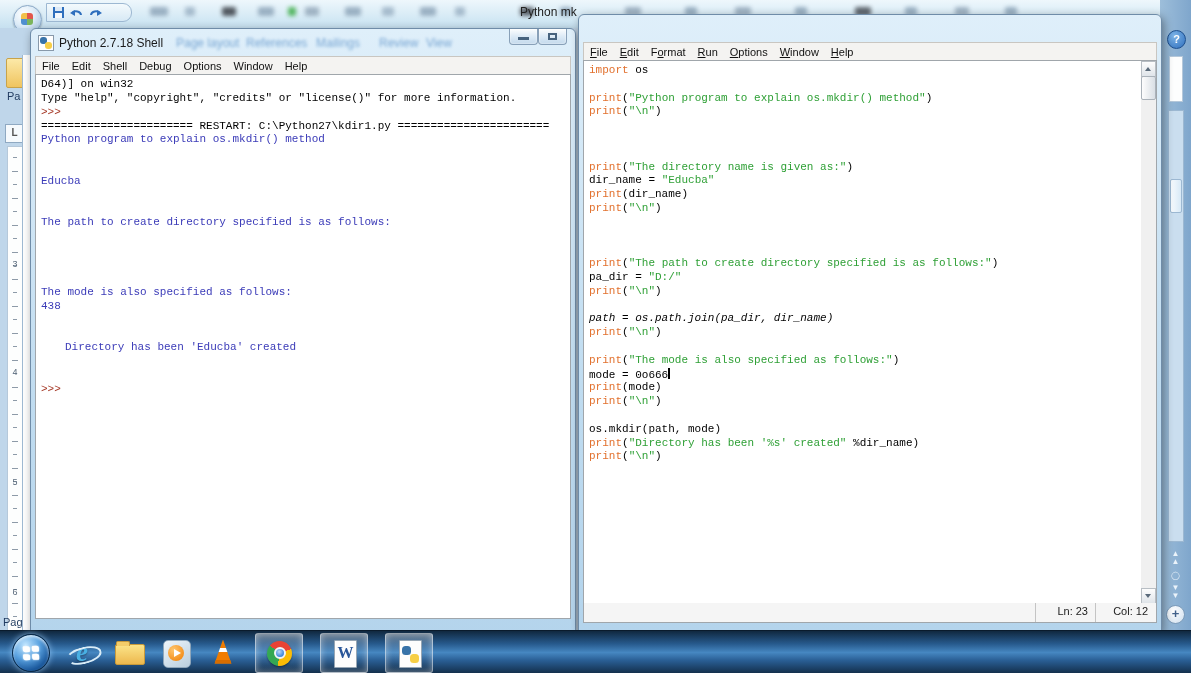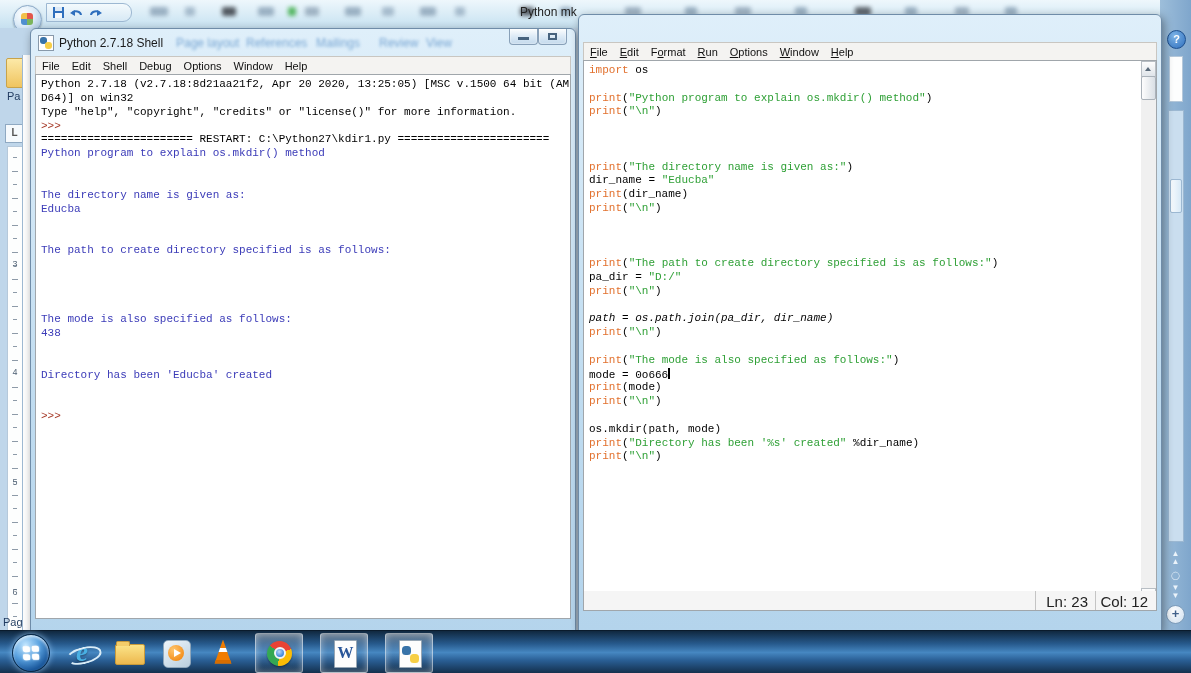--- a/index.html
+++ b/index.html
@@ -60,22 +60,22 @@
     background:#fff;border-radius:1px;}
   .capbtn.close::before{transform:translate(-50%,-50%) rotate(45deg);}
   .capbtn.close::after{transform:translate(-50%,-50%) rotate(-45deg);}
   .menubar{position:absolute;left:4px;right:4px;top:27px;height:18px;background:#f4f3f1;
     border:1px solid #c9c6c1;border-bottom:1px solid #b9b6b1;display:flex;align-items:center;font-size:11px;color:#111;}
   .mi{padding:0 6px;white-space:nowrap;}
   .content{position:absolute;left:4px;right:4px;top:45px;background:#fff;border:1px solid #a0a6ab;
     font-family:"Liberation Mono","DejaVu Sans Mono",monospace;font-size:11px;overflow:hidden;padding:3px 0 0 5px;}
   .cl{white-space:pre;}
   .caret{display:inline-block;width:1.5px;height:11px;background:#000;vertical-align:-1px;}
-  .statusbar{position:absolute;left:4px;right:4px;bottom:20px;height:19px;background:#f5f5f5;
-    border:1px solid #a0a6ab;border-top:none;font-size:15px;color:#222;}
+  .statusbar{position:absolute;left:4px;right:4px;bottom:8px;height:19px;background:#f5f5f5;
+    border:1px solid #a0a6ab;border-top:none;font-size:11px;color:#222;}
   
   #shell-win{left:30px;top:28px;width:544px;height:614px;z-index:2;}
   #shell-win .content{bottom:24px;}
   #shell-win .cl{height:13.85px;}
   .blur-tab{position:absolute;top:7px;font-size:12px;color:#6d9ecf;filter:blur(1.6px);opacity:.9;}
   
   #editor-win{left:578px;top:14px;width:582px;height:616px;z-index:3;}
   #editor-win .content{right:19px;bottom:26px;}
   #editor-win .cl{height:13.8px;}
   .scrollbar{position:absolute;right:4px;top:45px;bottom:26px;width:15px;background:#f0f0f0;border:1px solid #a0a6ab;border-left:none;}
@@ -284,42 +284,40 @@
     <div class="menubar" id="shell-menu">
         <span class="mi">File</span>
         <span class="mi">Edit</span>
         <span class="mi">Shell</span>
         <span class="mi">Debug</span>
         <span class="mi">Options</span>
         <span class="mi">Window</span>
         <span class="mi">Help</span>
       </div>
     <div class="content" id="shell-lines">
-        <div class="cl" style="color: rgb(0, 0, 0);">Python 2.7.18 (v2.7.18:8d21aa21f2, Apr 20 2020, 13:25:05) [MSC v.1500 64 bit (AM</div>
         <div class="cl" style="color: rgb(0, 0, 0);">D64)] on win32</div>
         <div class="cl" style="color: rgb(0, 0, 0);">Type "help", "copyright", "credits" or "license()" for more information.</div>
         <div class="cl" style="color: rgb(166, 58, 40);">&gt;&gt;&gt; </div>
         <div class="cl" style="color: rgb(0, 0, 0);">======================= RESTART: C:\Python27\kdir1.py =======================</div>
         <div class="cl" style="color: rgb(59, 59, 184);">Python program to explain os.mkdir() method</div>
         <div class="cl" style="color: rgb(0, 0, 0);">&nbsp;</div>
         <div class="cl" style="color: rgb(0, 0, 0);">&nbsp;</div>
-        <div class="cl" style="color: rgb(59, 59, 184);">The directory name is given as:</div>
         <div class="cl" style="color: rgb(59, 59, 184);">Educba</div>
         <div class="cl" style="color: rgb(0, 0, 0);">&nbsp;</div>
         <div class="cl" style="color: rgb(0, 0, 0);">&nbsp;</div>
         <div class="cl" style="color: rgb(59, 59, 184);">The path to create directory specified is as follows:</div>
         <div class="cl" style="color: rgb(0, 0, 0);">&nbsp;</div>
         <div class="cl" style="color: rgb(0, 0, 0);">&nbsp;</div>
         <div class="cl" style="color: rgb(0, 0, 0);">&nbsp;</div>
         <div class="cl" style="color: rgb(0, 0, 0);">&nbsp;</div>
         <div class="cl" style="color: rgb(59, 59, 184);">The mode is also specified as follows:</div>
         <div class="cl" style="color: rgb(59, 59, 184);">438</div>
         <div class="cl" style="color: rgb(0, 0, 0);">&nbsp;</div>
         <div class="cl" style="color: rgb(0, 0, 0);">&nbsp;</div>
-        <div class="cl" style="color: rgb(59, 59, 184);">Directory has been 'Educba' created</div>
+        <div class="cl" style="color: rgb(59, 59, 184); margin-left: 24px;">Directory has been 'Educba' created</div>
         <div class="cl" style="color: rgb(0, 0, 0);">&nbsp;</div>
         <div class="cl" style="color: rgb(0, 0, 0);">&nbsp;</div>
         <div class="cl" style="color: rgb(166, 58, 40);">&gt;&gt;&gt; </div>
       </div>
   </div>
 
   <div class="win" id="editor-win">
     <div class="menubar" id="editor-menu">
         <span class="mi"><u>F</u>ile</span>
         <span class="mi"><u>E</u>dit</span>

